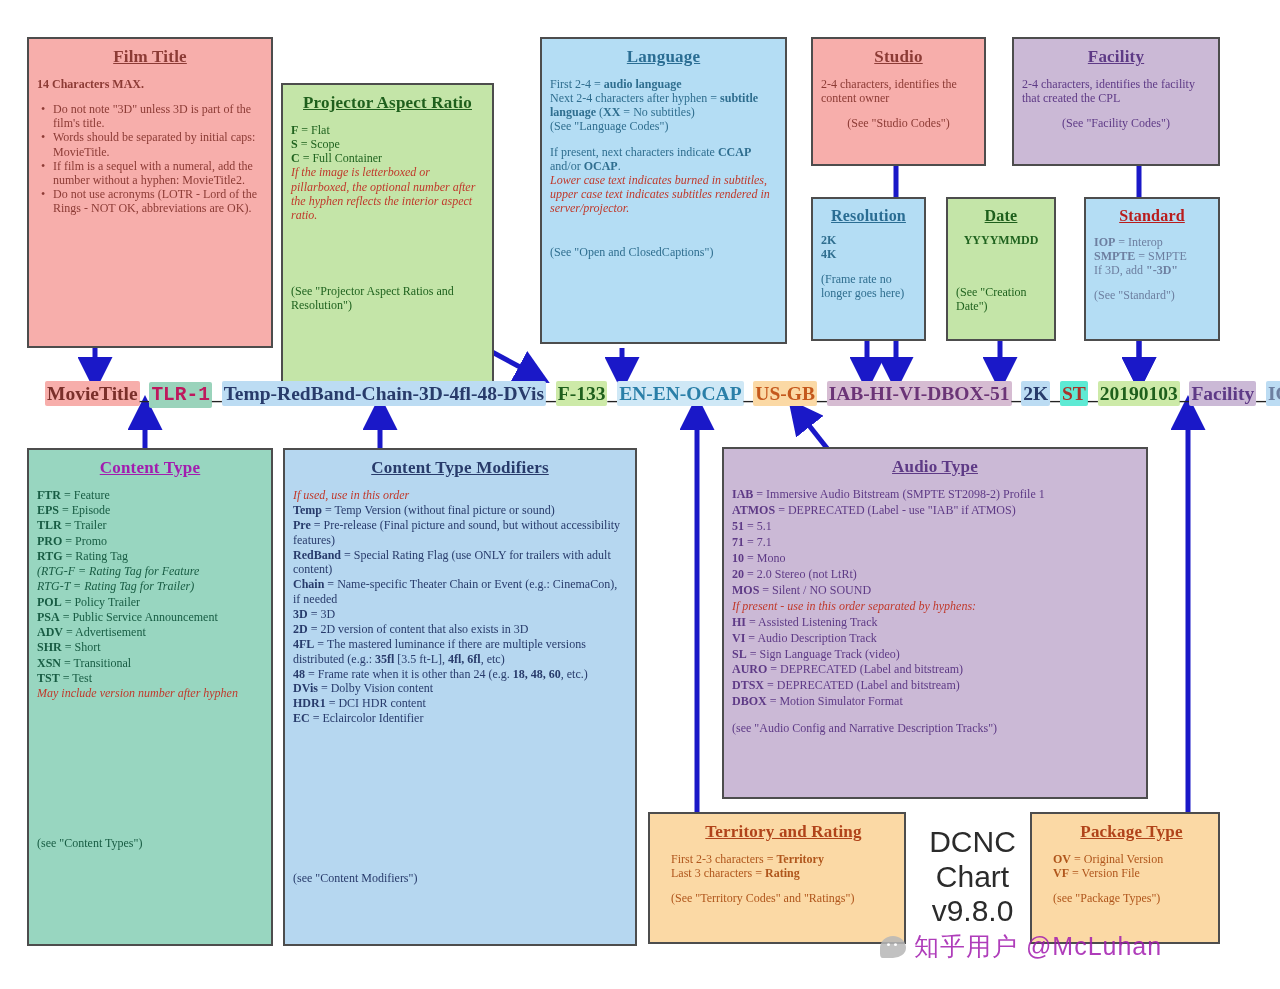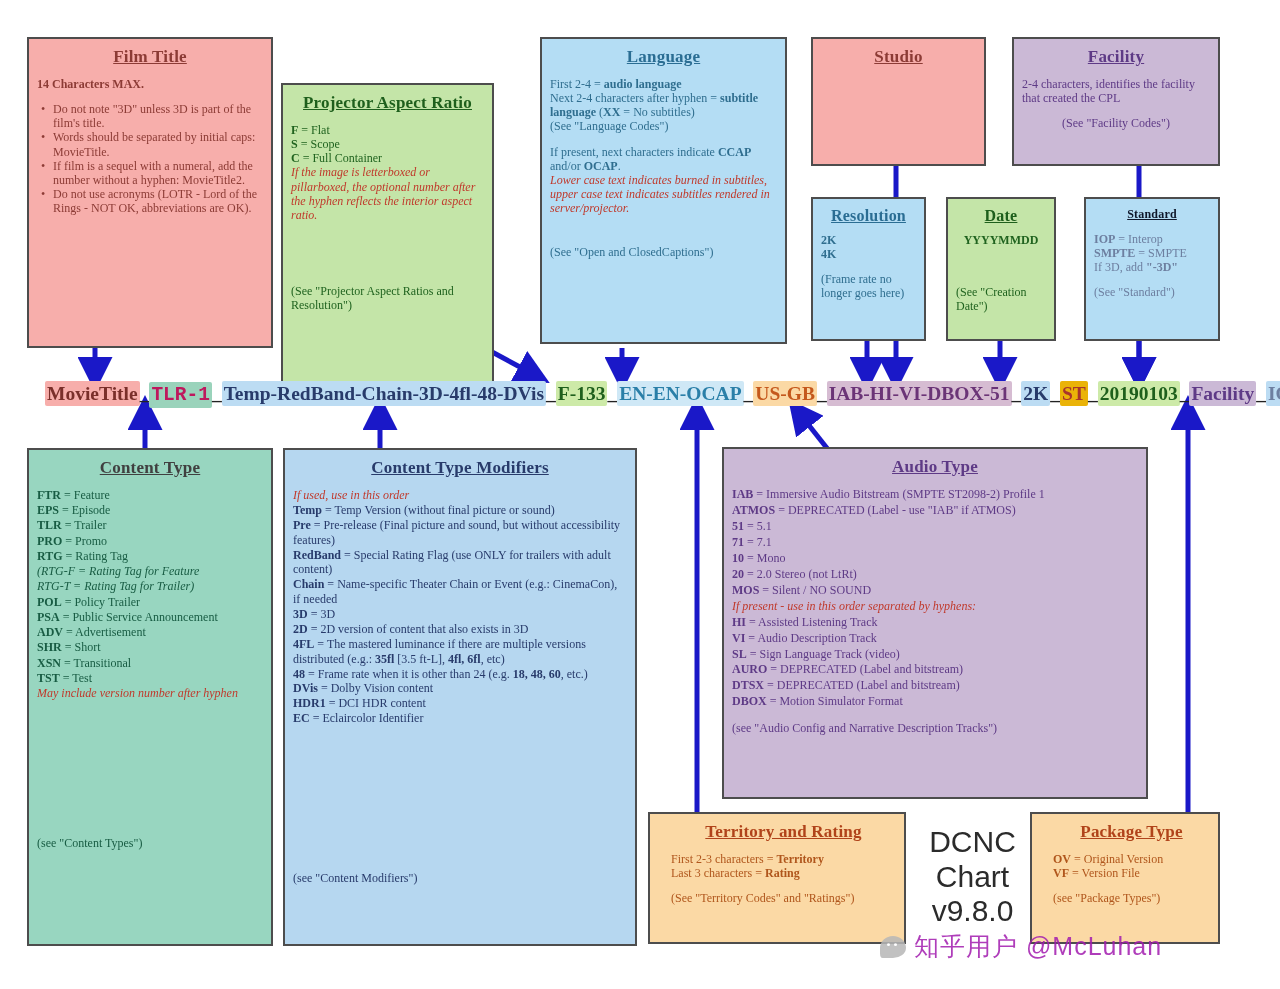--- a/index.html
+++ b/index.html
@@ -33,21 +33,21 @@
   
   .pink   {background:#f7aeab;color:#8c3b35;}
   .pink h3{color:#8c3b35;}
   .green  {background:#c4e5a8;color:#20631f;}
   .green h3{color:#1e5f1c;}
   .blue   {background:#b4ddf4;color:#2f6e8f;}
   .blue h3{color:#2a6d93;}
   .purple {background:#cbb9d6;color:#5e3a86;}
   .purple h3{color:#5e3a86;}
   .teal   {background:#98d6c0;color:#185c43;}
-  .teal h3{color:#404040;}
+  .teal h3{color:#a21caf;}
   .dblue  {background:#b6d7f0;color:#283b6b;}
   .dblue h3{color:#283b6b;}
   .orange {background:#fbd9a5;color:#b0561c;padding-left:21px;}
   .orange h3{color:#b0431a;}
 
   .bullets{margin:0;padding-left:16px;list-style:none;}
   .bullets li{position:relative;margin:0 0 0 0;}
   .bullets li:before{content:"\2022";position:absolute;left:-12px;top:0;}
 
   
@@ -61,21 +61,21 @@
   .sep{color:#222;background:transparent;font-weight:bold;}
 
   .s-title {background:#f7aeab;color:#7a2f2a;}
   .s-ctype {background:#9ad3bb;color:#be185d;font-family:Liberation Mono, monospace;}
   .s-mods  {background:#bcdcf3;color:#283b6b;}
   .s-par   {background:#cdeaa8;color:#1e5f1c;}
   .s-lang  {background:#cfe8f6;color:#2a7fa8;}
   .s-terr  {background:#fbd9a5;color:#c4581c;}
   .s-audio {background:#d6bcd2;color:#6b3477;}
   .s-res   {background:#bcdcf3;color:#283b6b;}
-  .s-std2  {background:#eab308;color:#a8342c;}
+  .s-std2  {background:#5eead4;color:#a8342c;}
   .s-date  {background:#cdeaa8;color:#1e5f1c;}
   .s-fac   {background:#cbb9d6;color:#5e3a86;}
   .s-stand {background:#bcdcf3;color:#6d7fa0;}
 
   
   svg.arrows{position:absolute;left:0;top:0;width:1280px;height:989px;pointer-events:none;}
 
   
   #dcnc-label{
     position:absolute;left:905px;top:825px;width:135px;
@@ -167,20 +167,25 @@
       <div class="gap"></div>
       <p><span>If present, next characters indicate </span><b>CCAP</b><span> and/or </span><b>OCAP</b><span>.</span></p>
       <p class="red">Lower case text indicates burned in subtitles, upper case text indicates subtitles rendered in server/projector.</p>
       <div style="height:30px"></div>
       <p>(See "Open and ClosedCaptions")</p>
     </div>
   </div>
 
   <div class="box pink" style="left:811px;top:37px;width:175px;height:129px;">
     <h3>Studio</h3>
+    <div class="body">
+      <p>2-4 characters, identifies the content owner</p>
+      <div class="gap"></div>
+      <p style="text-align:center">(See "Studio Codes")</p>
+    </div>
   </div>
 
   <div class="box purple" style="left:1012px;top:37px;width:208px;height:129px;">
     <h3>Facility</h3>
     <div class="body">
       <p>2-4 characters, identifies the facility that created the CPL</p>
       <div class="gap"></div>
       <p style="text-align:center">(See "Facility Codes")</p>
     </div>
   </div>
@@ -198,21 +203,21 @@
   <div class="box green" style="left:946px;top:197px;width:110px;height:144px;">
     <h3 style="font-size:16px;margin-bottom:8px">Date</h3>
     <div class="body">
       <p style="text-align:center"><b>YYYYMMDD</b></p>
       <div style="height:38px"></div>
       <p>(See "Creation Date")</p>
     </div>
   </div>
 
   <div class="box blue" style="left:1084px;top:197px;width:136px;height:144px;">
-    <h3 style="font-size:12px;color:#0f172a">Standard</h3>
+    <h3 style="font-size:16px;color:#b91c1c">Standard</h3>
     <div class="body" style="color:#6d7fa0">
       <p><b>IOP</b><span> = Interop</span></p>
       <p><b>SMPTE</b><span> = SMPTE</span></p>
       <p><span>If 3D, add </span><b>"-3D"</b></p>
       <div class="gap"></div>
       <p>(See "Standard")</p>
     </div>
   </div>
 
   <div id="filename-strip">

